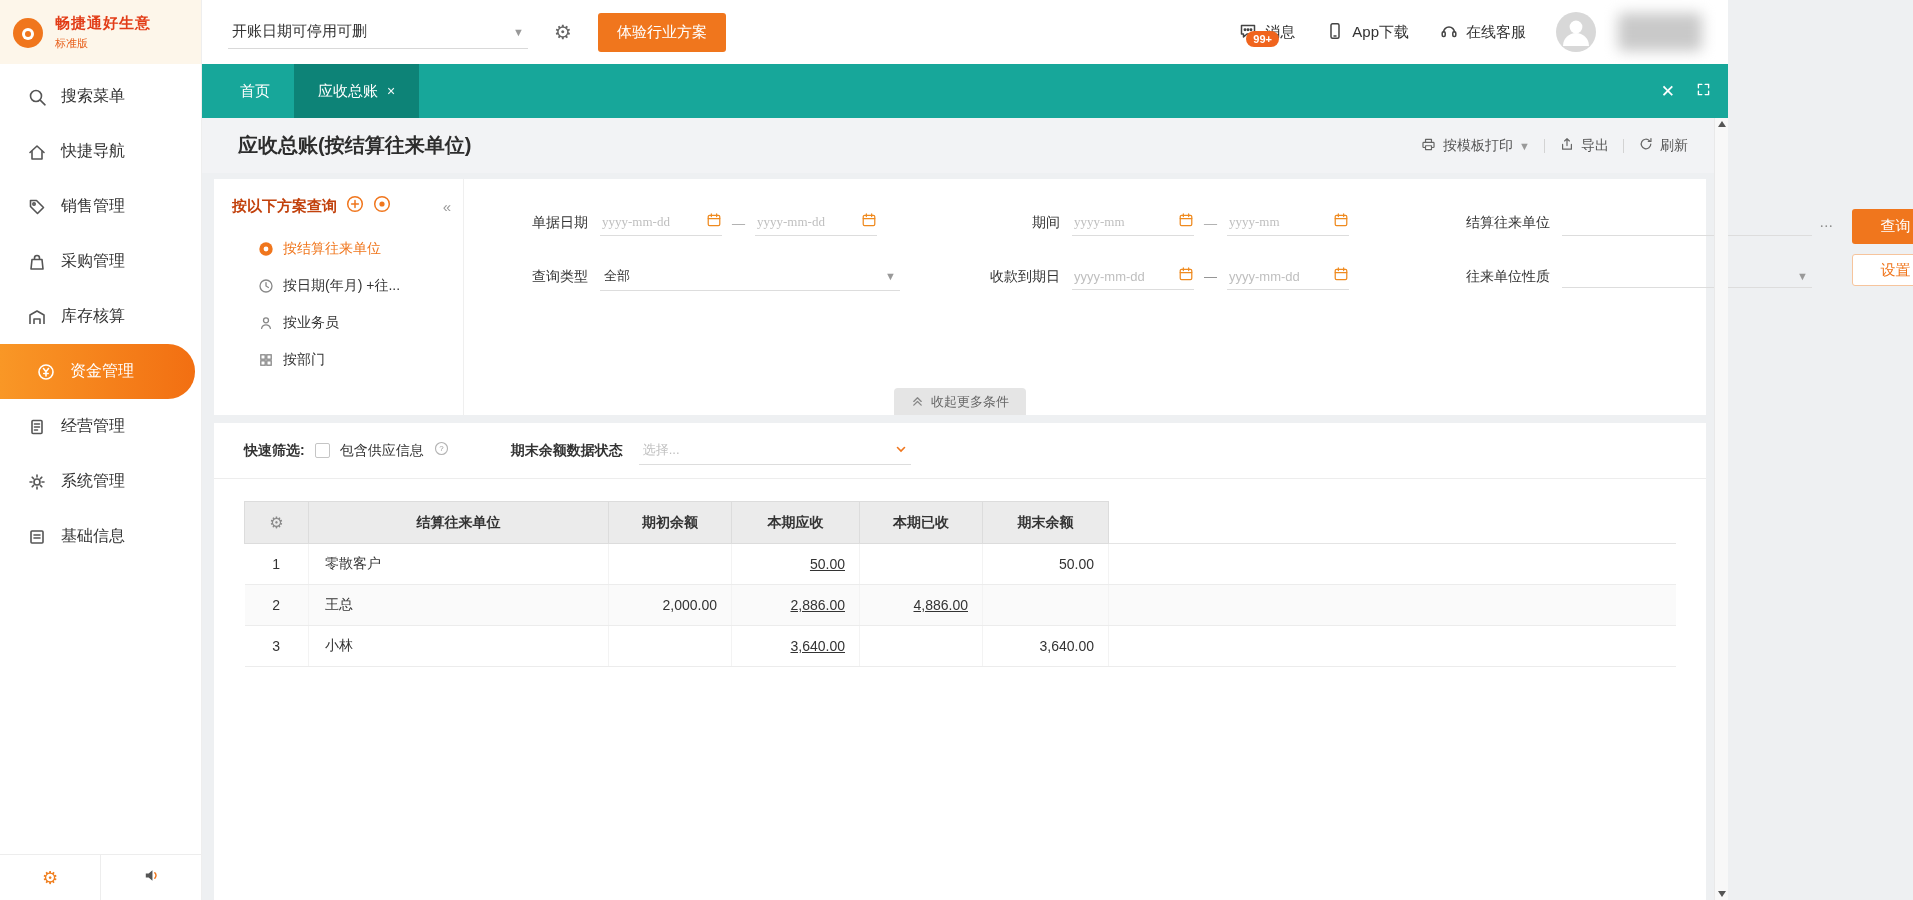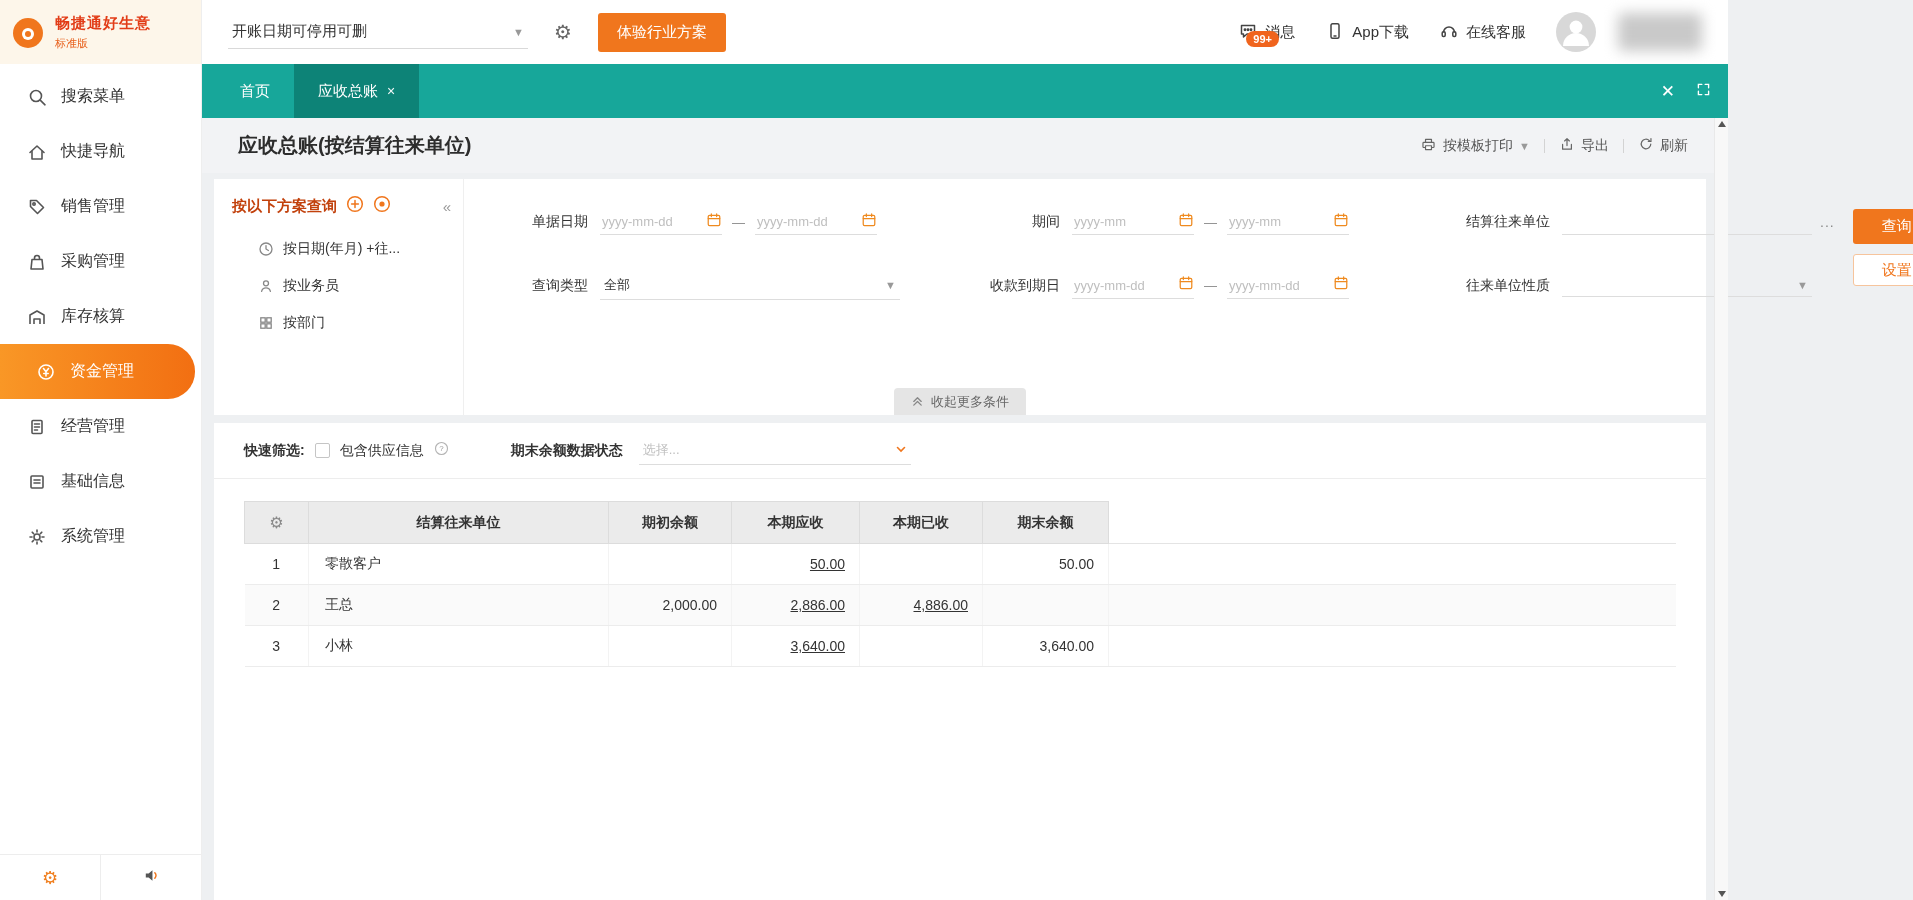--- a/index.html
+++ b/index.html
@@ -63,21 +63,21 @@
   .qp-header { display:flex; align-items:center; gap:9px; padding-right:12px; }
   .qp-title { font-size:15px; font-weight:bold; color:#c2410c; }
   .qp-collapse { margin-left:auto; color:#999; font-size:15px; cursor:pointer; }
   .qp-items { margin-top:13px; }
   .qp-item { display:flex; align-items:center; gap:9px; height:37px; padding-left:26px; font-size:14px; color:#333; cursor:pointer; }
   .qp-item .qi { width:16px; height:16px; color:#888; flex:none; }
   .qp-item.active { color:#f0761d; }
 
   .filter-area { flex:1; position:relative; padding:30px 130px 0 40px; }
   .f-row { display:flex; align-items:center; }
-  .f-row1 { margin-bottom:36px; }
+  .f-row1 { margin-bottom:26px;font-family:Liberation Serif, serif; }
   .f-group { display:flex; align-items:center; }
   .fg-c1 { width:472px; flex:none; }
   .fg-c2 { width:478px; flex:none; }
   .fg-c3 { flex:1; }
   .f-label { width:84px; flex:none; text-align:right; margin-right:12px; font-size:14px; color:#333; }
   .f-label.wide { width:96px; }
   .iw { position:relative; display:inline-flex; align-items:center; border-bottom:1px solid #ddd; }
   .iw input { border:none; outline:none; width:104px; font-size:13px; color:#333; padding:5px 2px; font-family:inherit; background:transparent; }
   .iw input::placeholder { color:#bfbfbf; }
   .iw .cal { flex:none; margin-left:2px; cursor:pointer; }
@@ -190,31 +190,31 @@
       </div>
       <div class="menu-item">
         <span class="mi"><svg viewBox="0 0 20 20" width="20" height="20" fill="none" stroke="currentColor" stroke-width="1.6" stroke-linecap="round">
               <rect x="5" y="3.5" width="10" height="13" rx="1"></rect>
               <path d="M7.5 7 h5 M7.5 10 h5 M7.5 13 h3"></path>
             </svg></span>
         <span>经营管理</span>
       </div>
       <div class="menu-item">
         <span class="mi"><svg viewBox="0 0 20 20" width="20" height="20" fill="none" stroke="currentColor" stroke-width="1.6" stroke-linecap="round">
+              <circle cx="10" cy="10" r="3"></circle>
+              <path d="M10 3 v2 M10 15 v2 M3 10 h2 M15 10 h2 M5.2 5.2 l1.4 1.4 M13.4 13.4 l1.4 1.4 M14.8 5.2 l-1.4 1.4 M6.6 13.4 l-1.4 1.4"></path>
+            </svg></span>
+        <span>系统管理</span>
+      </div>
+      <div class="menu-item">
+        <span class="mi"><svg viewBox="0 0 20 20" width="20" height="20" fill="none" stroke="currentColor" stroke-width="1.6" stroke-linecap="round">
               <rect x="4" y="4" width="12" height="12" rx="1"></rect>
               <path d="M7 8 h6 M7 11 h6"></path>
             </svg></span>
         <span>基础信息</span>
-      </div>
-      <div class="menu-item">
-        <span class="mi"><svg viewBox="0 0 20 20" width="20" height="20" fill="none" stroke="currentColor" stroke-width="1.6" stroke-linecap="round">
-              <circle cx="10" cy="10" r="3"></circle>
-              <path d="M10 3 v2 M10 15 v2 M3 10 h2 M15 10 h2 M5.2 5.2 l1.4 1.4 M13.4 13.4 l1.4 1.4 M14.8 5.2 l-1.4 1.4 M6.6 13.4 l-1.4 1.4"></path>
-            </svg></span>
-        <span>系统管理</span>
       </div>
     </nav>
 
     <div class="sidebar-footer">
       <div class="sf-half">
           <span class="u-gear sf-gear">⚙</span>
         </div>
       <div class="sf-half">
         <span><svg viewBox="0 0 20 20" width="19" height="19">
               <path d="M4 8 v4 h3 l4 3.5 v-11 L7 8 z" fill="#555"></path>
@@ -327,20 +327,27 @@
                   <circle cx="9" cy="9" r="7.3"></circle>
                   <path d="M9 5.6 v6.8 M5.6 9 h6.8"></path>
                 </svg></span>
             <span><svg viewBox="0 0 18 18" width="18" height="18" fill="none" stroke="#f0761d" stroke-width="1.5">
                   <circle cx="9" cy="9" r="7.3"></circle>
                   <circle cx="9" cy="9" r="2.6" fill="#f0761d" stroke="none"></circle>
                 </svg></span>
             <span class="qp-collapse">«</span>
           </div>
           <div class="qp-items">
+            <div class="qp-item active">
+              <span class="qi"><svg viewBox="0 0 16 16" width="16" height="16">
+                    <circle cx="8" cy="8" r="6.7" fill="#f0761d"></circle>
+                    <circle cx="8" cy="8" r="2.4" fill="#fff"></circle>
+                  </svg></span>
+              <span>按结算往来单位</span>
+            </div>
             <div class="qp-item">
               <span class="qi"><svg viewBox="0 0 16 16" width="16" height="16" fill="none" stroke="currentColor" stroke-width="1.3" stroke-linecap="round">
                     <circle cx="8" cy="8" r="6"></circle>
                     <path d="M8 4.6 V8 l2.4 1.5"></path>
                   </svg></span>
               <span>按日期(年月) +往...</span>
             </div>
             <div class="qp-item">
               <span class="qi"><svg viewBox="0 0 16 16" width="16" height="16" fill="none" stroke="currentColor" stroke-width="1.3" stroke-linecap="round">
                     <circle cx="8" cy="5.3" r="2.5"></circle>

